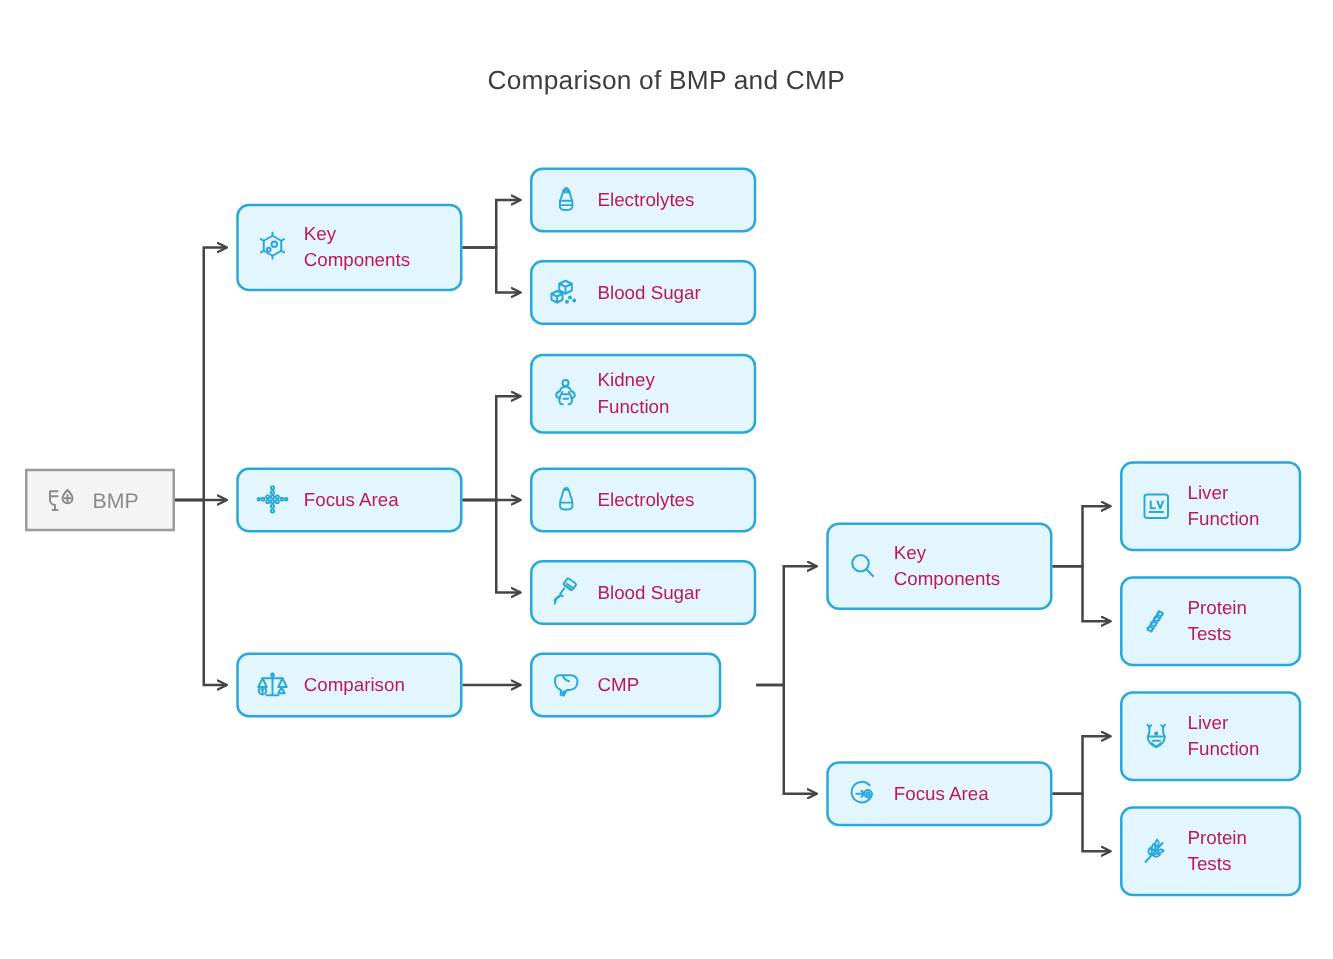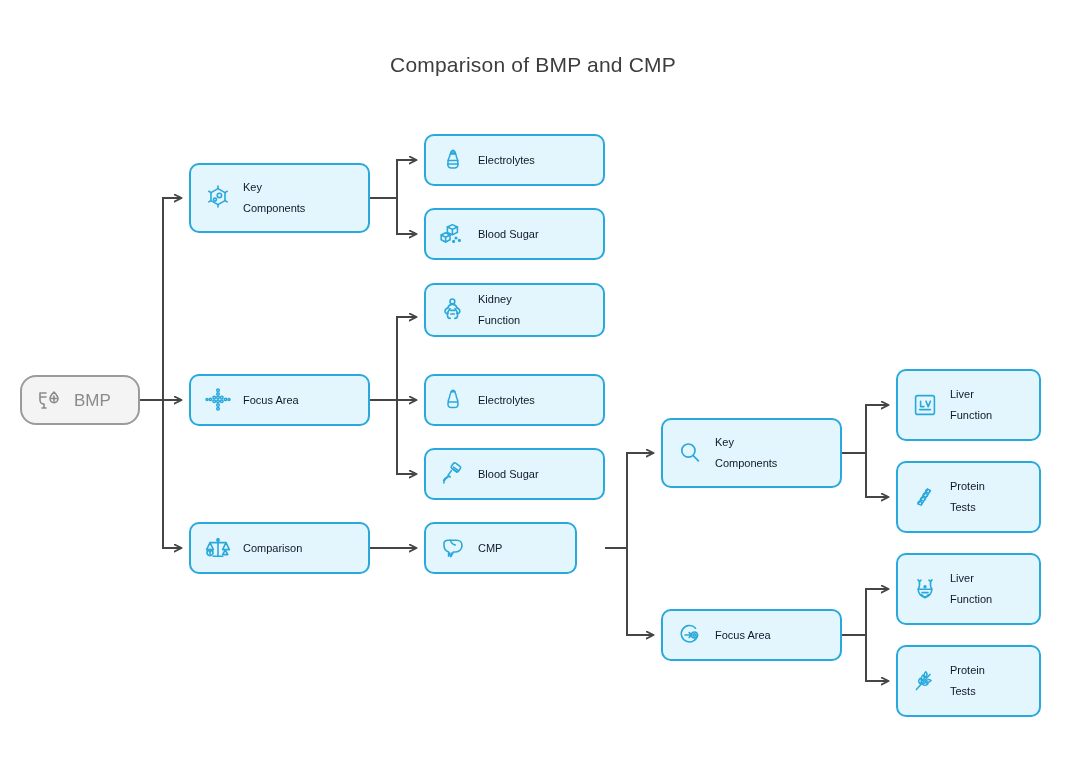--- a/index.html
+++ b/index.html
@@ -43,39 +43,39 @@
     display: flex;
     align-items: center;
     border-radius: 10px;
     border: 2px solid #29a8dc;
     background: #e4f6fd;
     padding: 0 12px;
   }
   .node.root {
     border: 2px solid #9b9b9b;
     background: #f4f4f4;
-    border-radius: 16px;
+    border-radius: 0;
     text-align: center;
   }
   .node .ico {
     flex: 0 0 auto;
     width: 30px;
     height: 30px;
     margin-right: 10px;
     display: flex;
     align-items: center;
     justify-content: center;
   }
   .node .ico svg {
     display: block;
   }
   .node .lbl {
-    font-size: 11px;
+    font-size: 15px;
     line-height: 21px;
-    color: #0f172a;
+    color: #be185d;
     white-space: pre-line;
   }
   .node.root .lbl {
     color: #8a8a8a;
     font-size: 17px;
   }
 </style>
 </head>
 <body>
 
@@ -198,21 +198,21 @@
               <path d="M6.6 12.8 11 15v4.8l-4.4 2.2-4.4-2.2V15z"></path>
               <path d="M2.2 15 6.6 17.2 11 15M6.6 17.2V22"></path>
               <circle cx="17" cy="18" r="0.8"></circle>
               <circle cx="20.4" cy="20.4" r="0.8"></circle>
               <circle cx="14.6" cy="21.4" r="0.8"></circle>
             </g>
           </svg>
         </span>
         <span class="lbl">Blood Sugar</span>
       </div>
-      <div class="node" style="left: 424px; top: 283px; width: 181px; height: 54px;">
+      <div class="node" style="left: 424px; top: 283px; width: 181px; height: 64px;">
         <span class="ico">
           <svg width="28" height="28" viewBox="0 0 28 28">
             <g fill="none" stroke="#29a8dc" stroke-width="1.6" stroke-linecap="round" stroke-linejoin="round">
               <circle cx="13.4" cy="5.4" r="2.4"></circle>
               <path d="M13.4 8.4c-2.4 0-4 1.6-4.6 3.6M13.4 8.4c2.4 0 4 1.6 4.6 3.6"></path>
               <path d="M8.8 12c-1.6.4-2.8 1.6-2.8 3.2 0 1.6 1.4 2.6 3 2.2M18 12c1.6.4 2.8 1.6 2.8 3.2 0 1.6-1.4 2.6-3 2.2"></path>
               <path d="M11 12.6c-1.4 1.8-2.6 4.2-2.6 6.4 0 2 1.2 3.4 2.8 3.4M16 12.6c1.4 1.8 2.6 4.2 2.6 6.4 0 2-1.2 3.4-2.8 3.4"></path>
               <path d="M11.4 14.4h4.4M11.8 18h3.6"></path>
             </g>
           </svg>

